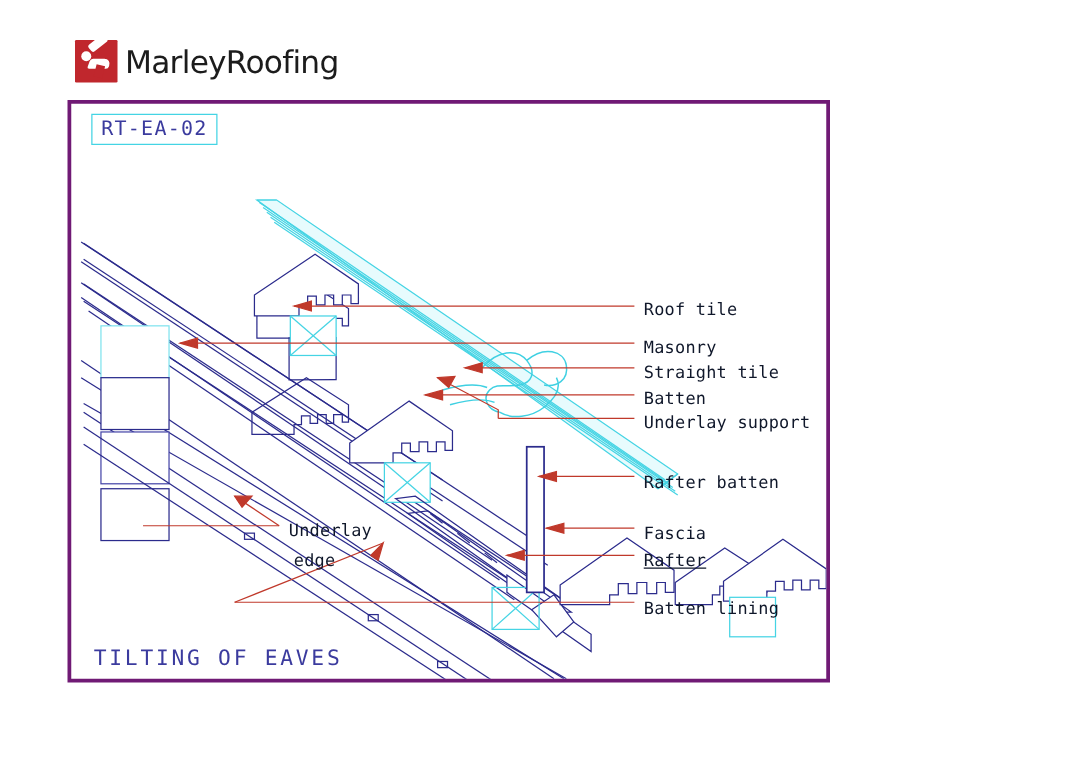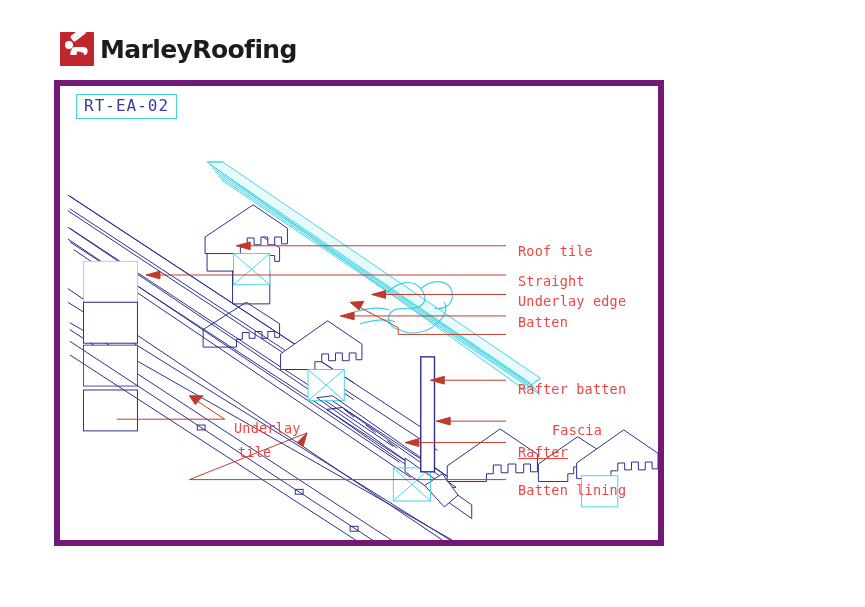--- a/index.html
+++ b/index.html
@@ -69,34 +69,34 @@
     left: 16px;
     top: 20px;
     width: 7px;
     height: 10px;
     background: #c0272d;
     transform: rotate(14deg);
   }
   #brand-name {
     font-family: "DejaVu Sans", sans-serif;
     font-size: 25px;
-    font-weight: bold;
+    font-weight: normal;
     color: #1c1c1c;
     letter-spacing: -0.6px;
     white-space: nowrap;
   }
 
   
   #drawing-frame {
     position: absolute;
     left: 54px;
     top: 80px;
     width: 610px;
     height: 466px;
-    border: 6px solid #701a75;
+    border: 3px solid #701a75;
     background: #ffffff;
     box-sizing: border-box;
   }
   #drawing-canvas {
     position: absolute;
     left: 0;
     top: 0;
     width: 100%;
     height: 100%;
   }
@@ -119,21 +119,21 @@
   #drawing-code-text {
     font-size: 16px;
     line-height: 18px;
   }
 
   
   .callout-label {
     position: absolute;
     font-family: "DejaVu Sans Mono", monospace;
     font-size: 13.5px;
-    color: #ef4444;
+    color: #0f172a;
     letter-spacing: 0.2px;
     white-space: nowrap;
     line-height: 16px;
   }
 
   
   #sheet-title {
     position: absolute;
     left: 18px;
     bottom: 6px;
@@ -337,32 +337,34 @@
       <polygon points="132,318 146,318 138,327"></polygon>
     </g>
   </svg>
 
   <div id="drawing-code-box">
     <div id="drawing-code-text" class="cad-text">RT-EA-02</div>
   </div>
 
   <div class="callout-label" style="left:458px; top:157px;">Roof tile</div>
 
-  <div class="callout-label" style="left:458px; top:187px;">Straight</div>
-
-  <div class="callout-label" style="left:458px; top:207px;">Underlay edge</div>
+  <div class="callout-label" style="left:458px; top:187px;">Masonry</div>
+
+  <div class="callout-label" style="left:458px; top:207px;">Straight tile</div>
 
   <div class="callout-label" style="left:458px; top:228px;">Batten</div>
 
+  <div class="callout-label" style="left:458px; top:247px;">Underlay support</div>
 
   <div class="callout-label" style="left:458px; top:295px;">Rafter batten</div>
 
-  <div class="callout-label" style="left:458px; top:336px;margin-left:34px;">Fascia</div>
+  <div class="callout-label" style="left:458px; top:336px;">Fascia</div>
 
   <div class="callout-label" style="left:458px; top:358px;text-decoration:underline;">Rafter</div>
 
   <div class="callout-label" style="left:458px; top:396px;">Batten lining</div>
 
   <div class="callout-label" style="left:174px; top:334px;">Underlay</div>
 
-  <div class="callout-label" style="left:178px; top:358px;">tile</div>
-
+  <div class="callout-label" style="left:178px; top:358px;">edge</div>
+
+  <div id="sheet-title">TILTING OF EAVES</div>
 </div>
 
 </body></html>

